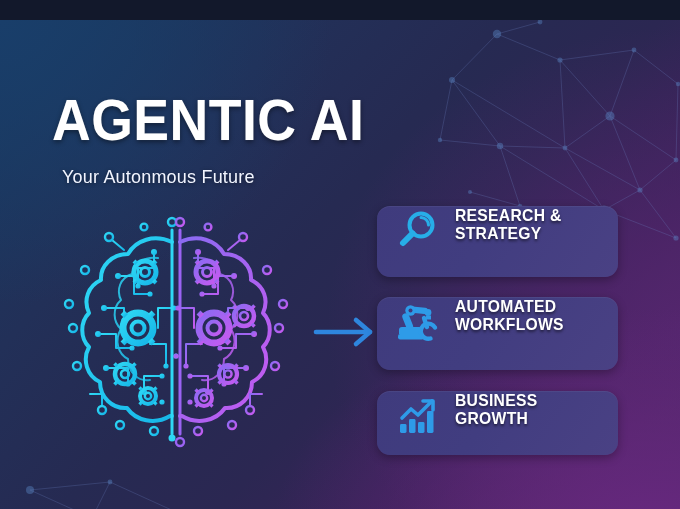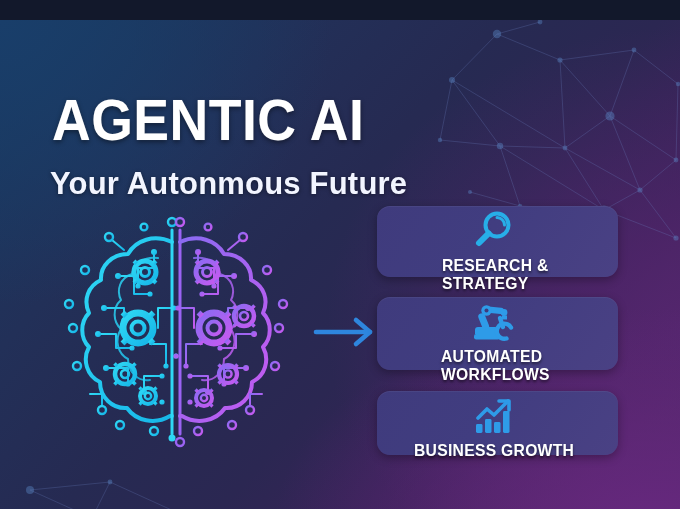--- a/index.html
+++ b/index.html
@@ -41,25 +41,25 @@
     font-weight: 700;
     letter-spacing: 0.5px;
     color: #ffffff;
     transform: scaleX(0.94);
     transform-origin: left center;
     text-shadow: 0 2px 5px rgba(0,0,0,0.45), 0 0 1px rgba(255,255,255,0.3);
     white-space: nowrap;
   }
   .subhead {
     position: absolute;
-    left: 50px;
+    left: 62px;
     top: 148px;
-    font-size: 31px;
+    font-size: 18px;
     line-height: 1;
-    font-weight: 700;
+    font-weight: 400;
     color: #f2f5ff;
     letter-spacing: 0.2px;
     text-shadow: 0 1px 4px rgba(0,0,0,0.45);
     white-space: nowrap;
   }
 
   
   .brain-wrap {
     position: absolute;
     left: 58px;
@@ -80,24 +80,23 @@
 
   
   .card {
     position: absolute;
     left: 377px;
     width: 241px;
     border-radius: 13px;
     background: linear-gradient(125deg, #3f3b7d 0%, #413d80 45%, #4a4184 100%);
     box-shadow: 0 3px 10px rgba(0,0,0,0.30), inset 0 1px 0 rgba(255,255,255,0.05);
     display: flex;
-    align-items: center;
+    align-items: flex-start;
     box-sizing: border-box;
     padding: 0 12px 0 14px;
-    flex-direction: column;
   }
   .card.c1 { top: 186px; height: 71px; }
   .card.c2 { top: 277px; height: 73px; }
   .card.c3 { top: 371px; height: 64px; }
 
   .card-icon {
     flex: 0 0 auto;
     width: 54px;
     height: 50px;
     display: flex;

